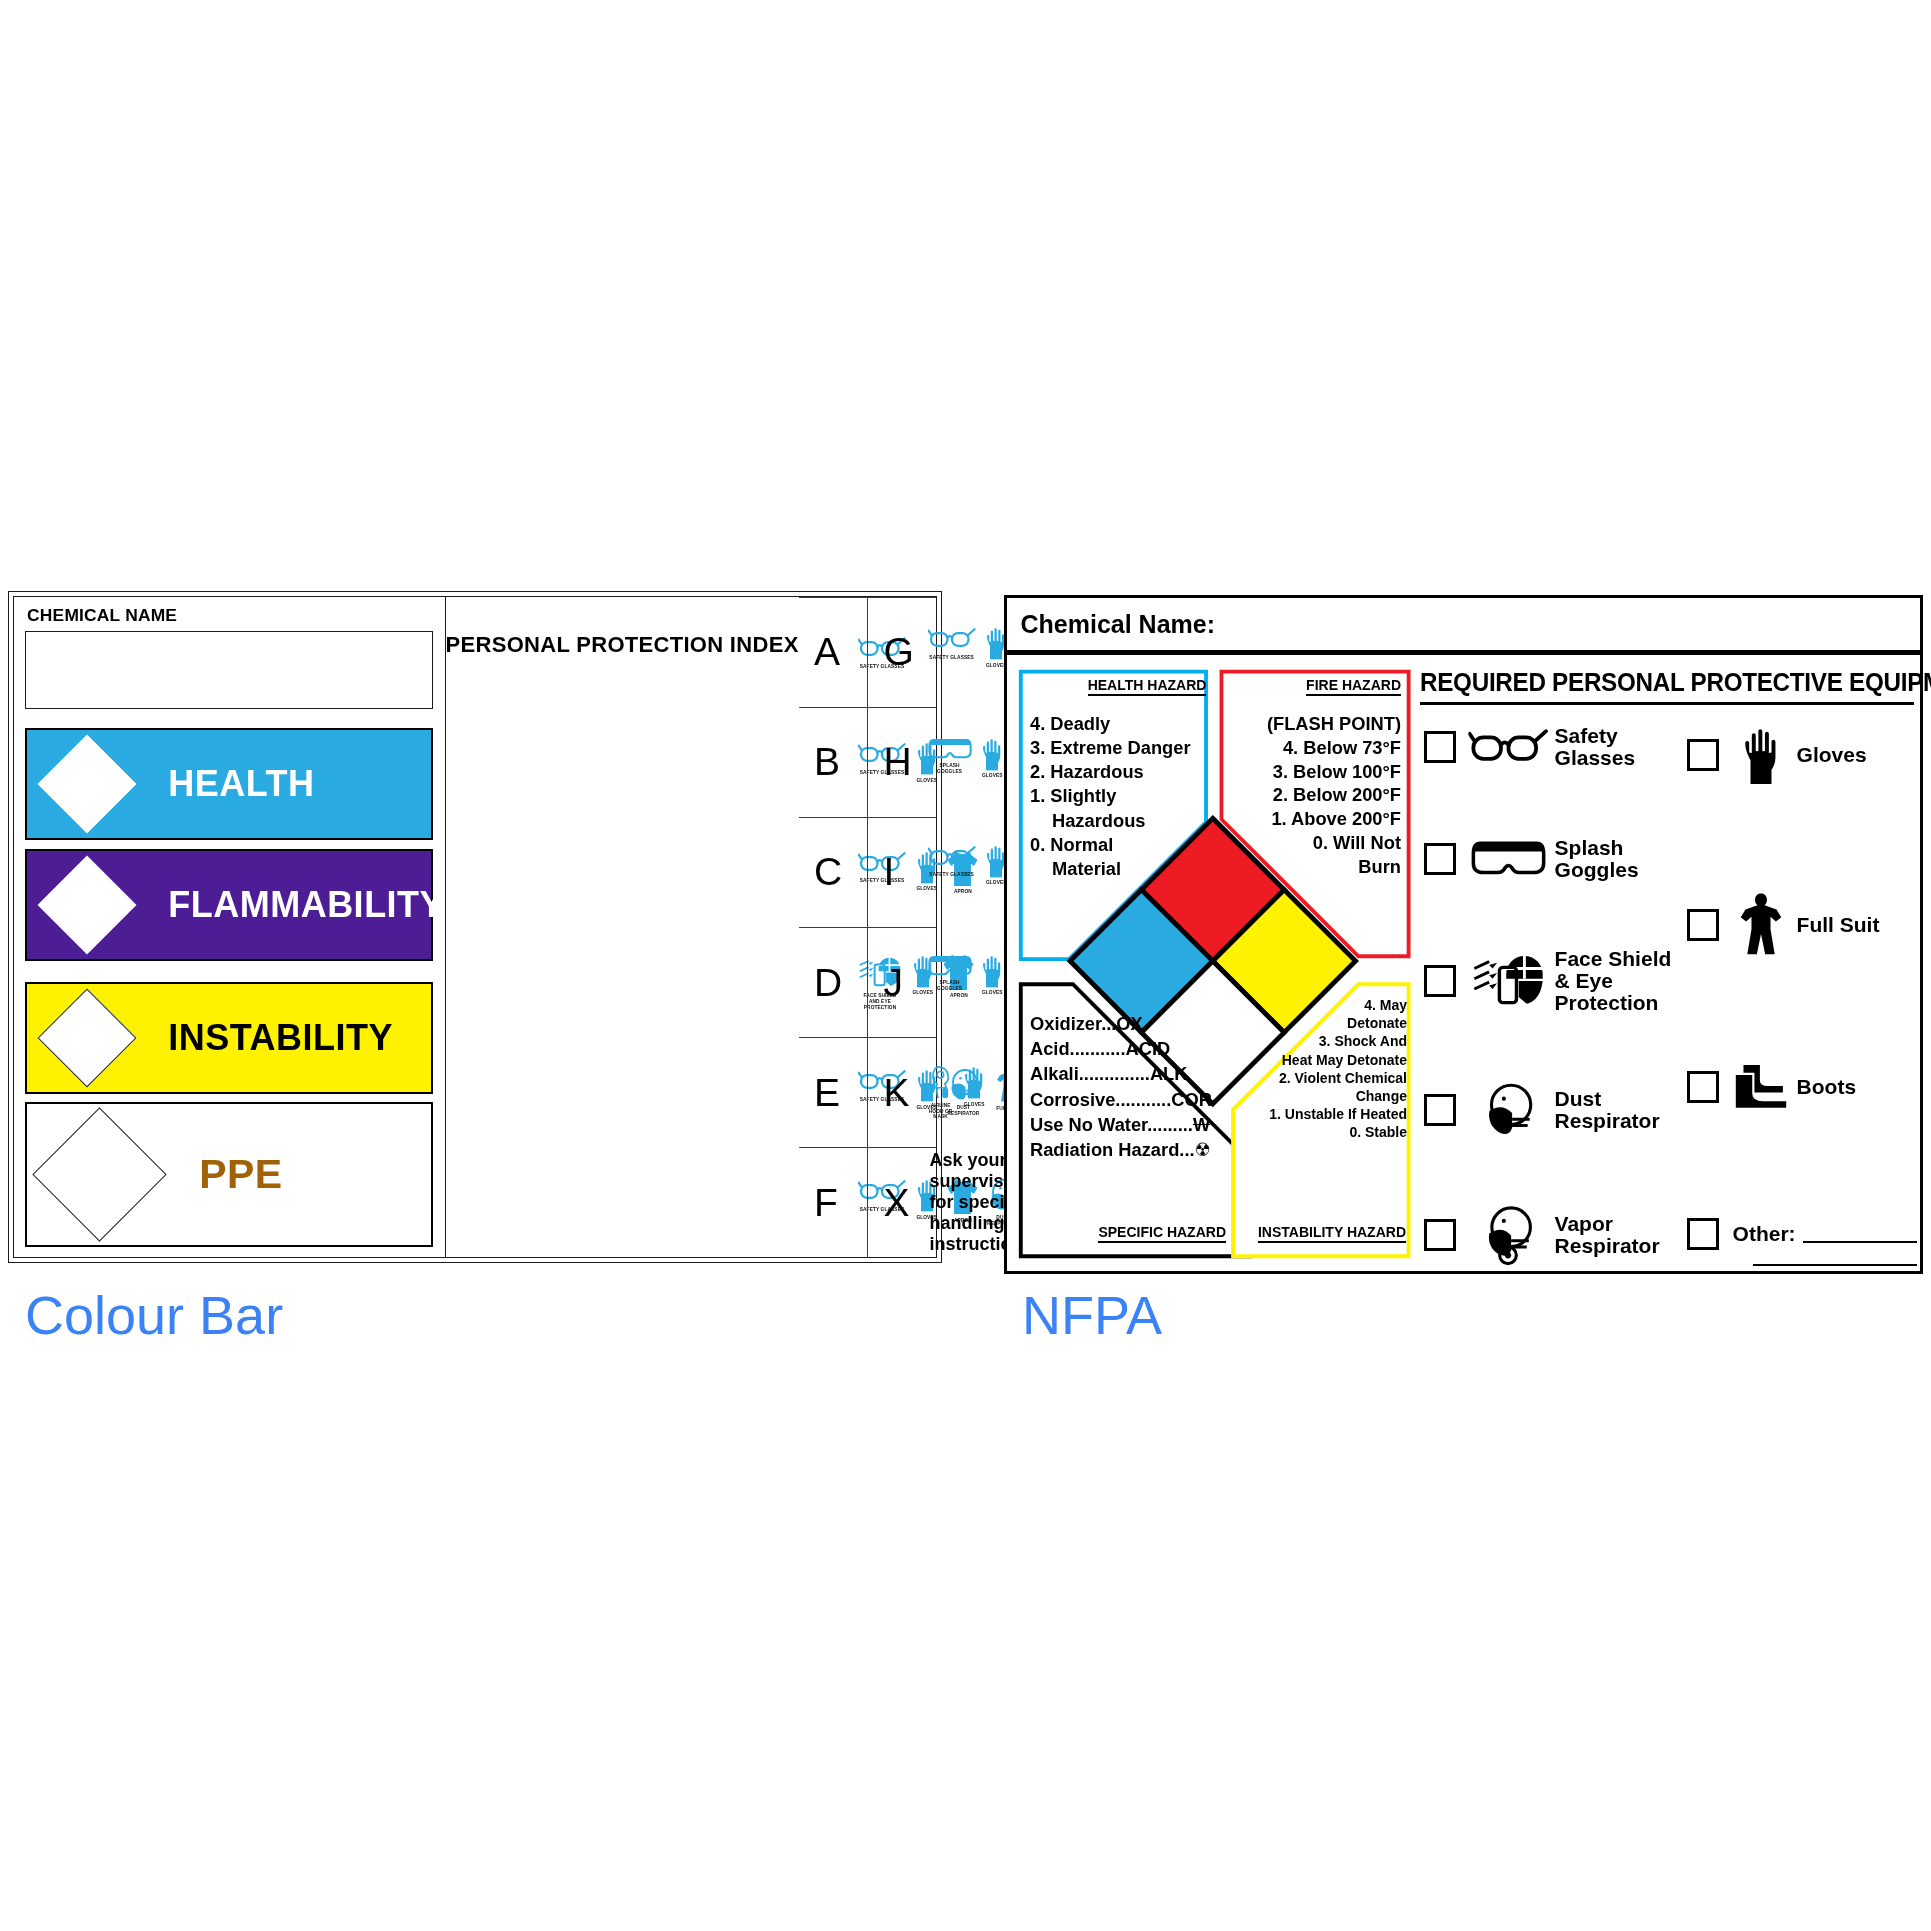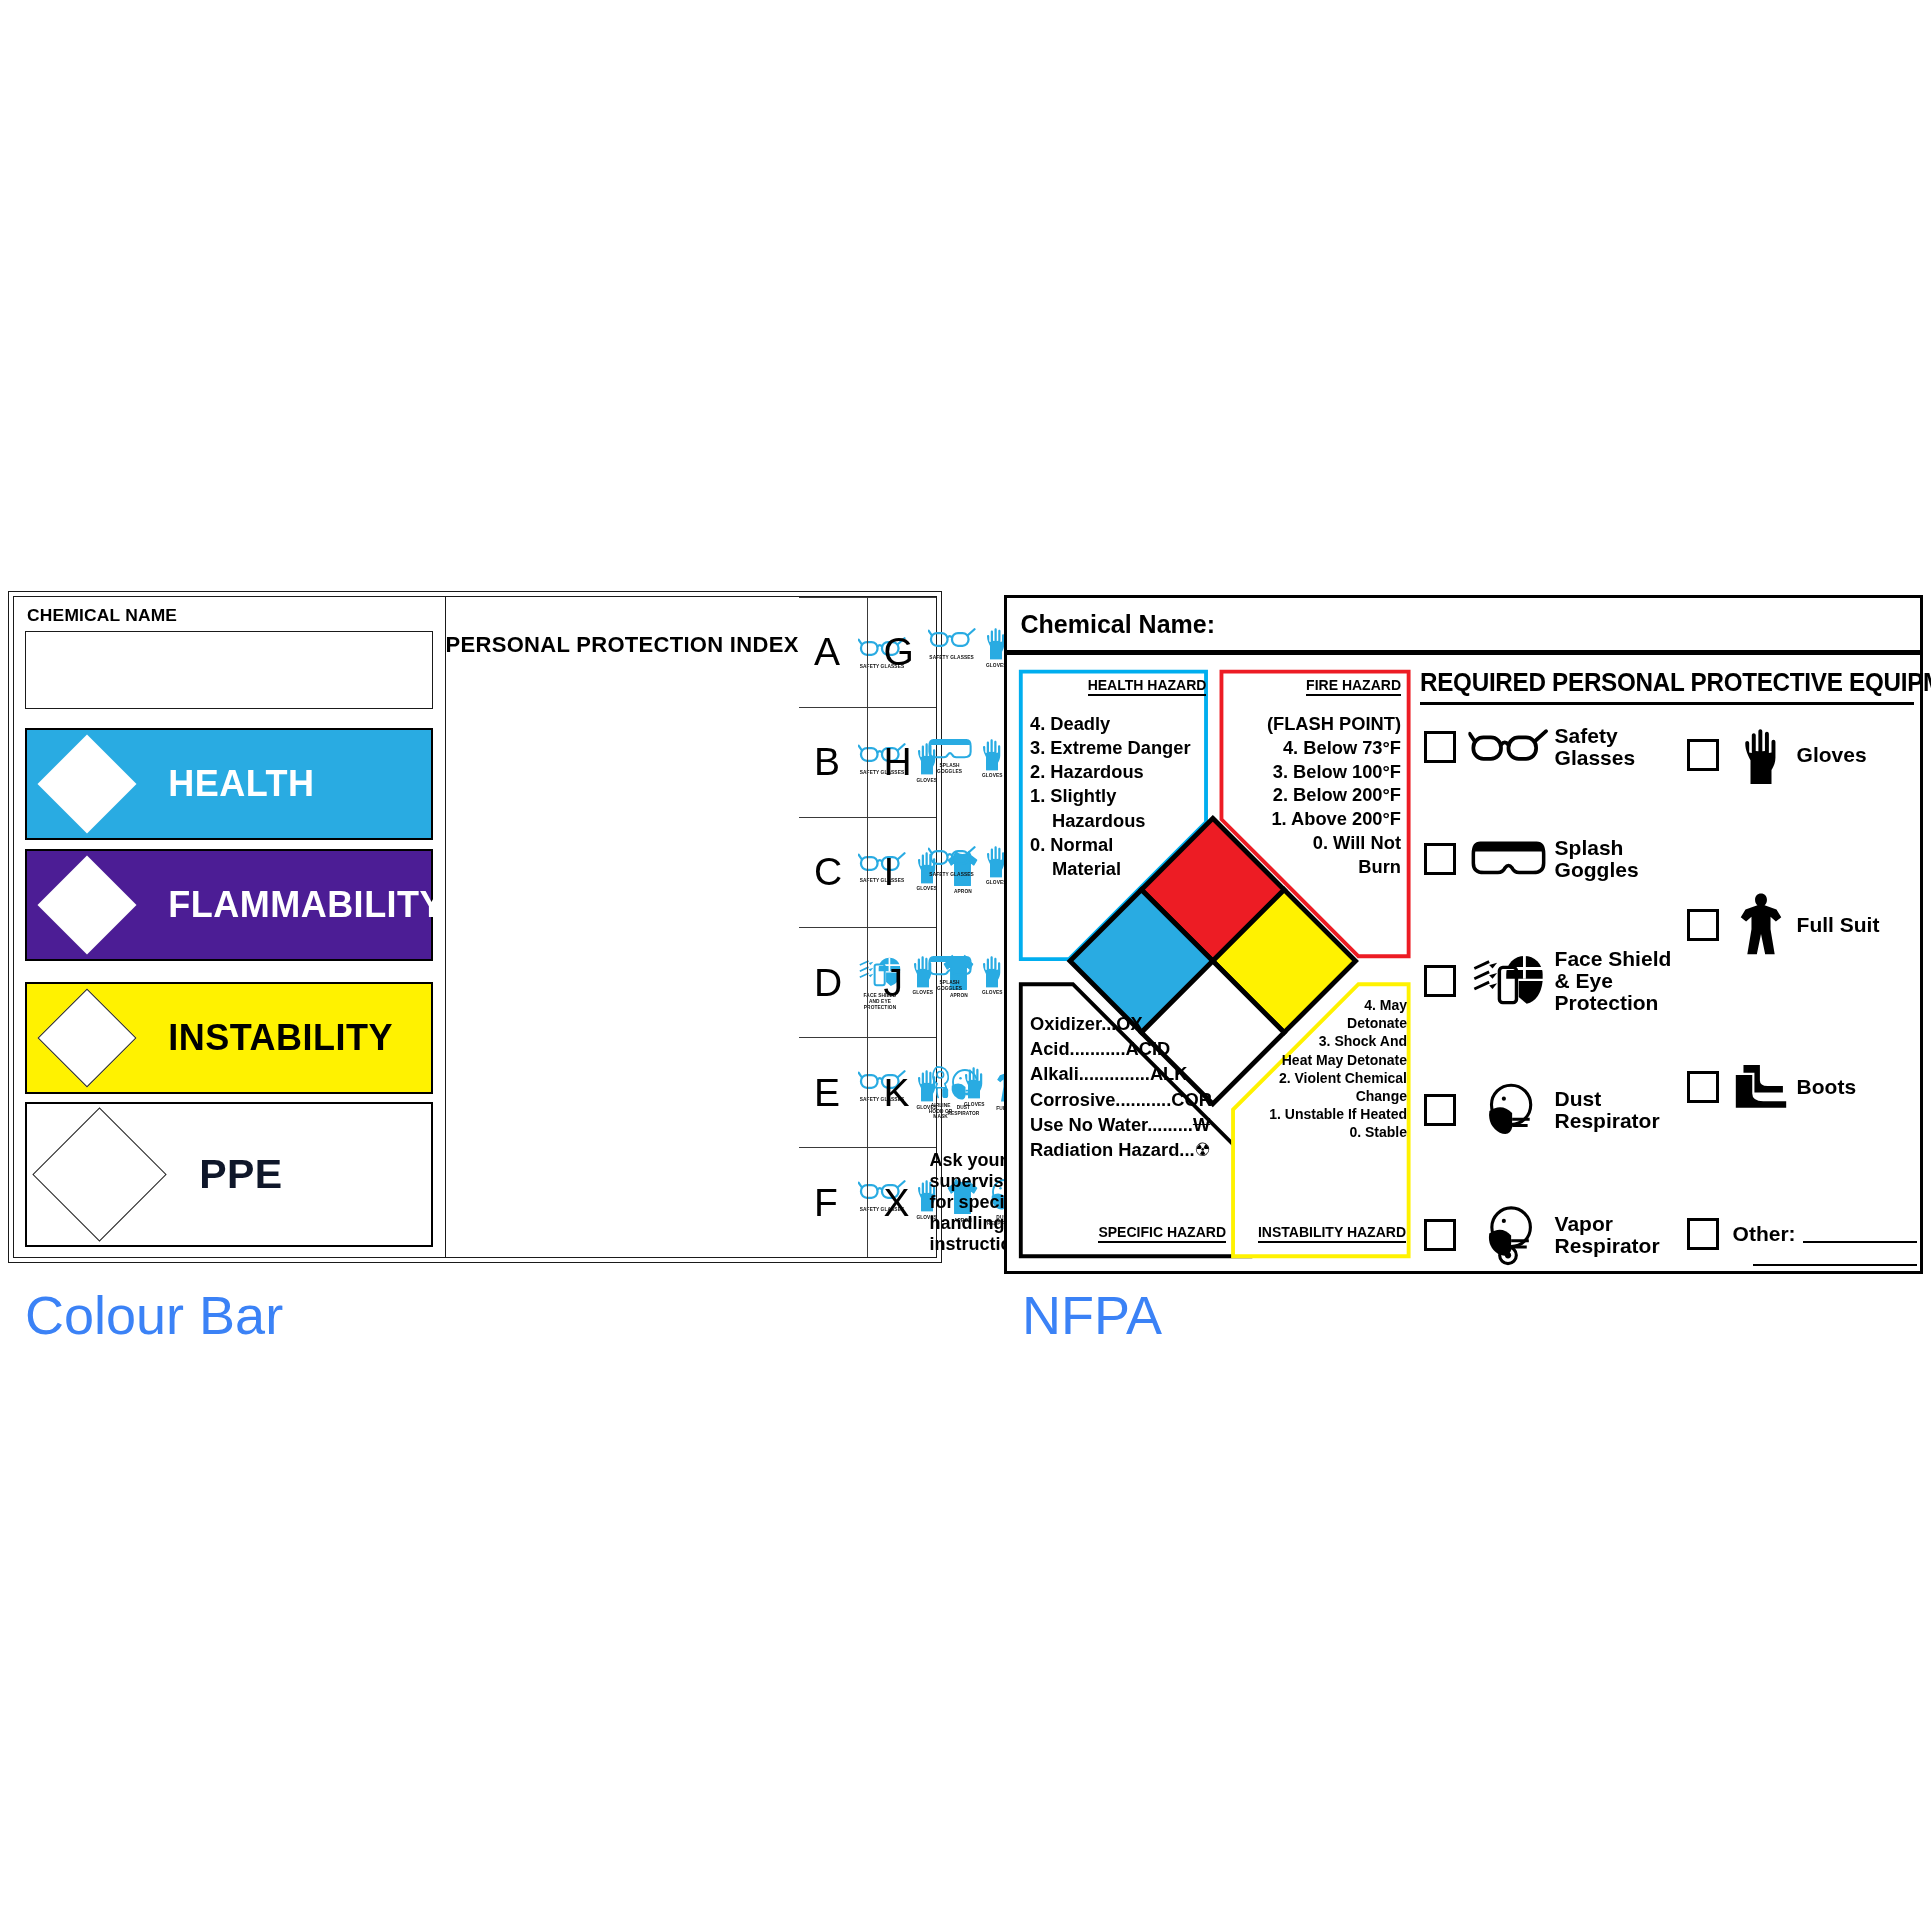--- a/index.html
+++ b/index.html
@@ -170,21 +170,21 @@
             <div class="bar" style="background: #4c1d95;">
               <div class="bar-diamond"></div>
               <div class="bar-label" style="color: rgb(255, 255, 255);">FLAMMABILITY</div>
             </div>
             <div class="bar" style="background: rgb(255, 242, 0); margin-top: 21px;">
               <div class="bar-diamond outline"></div>
               <div class="bar-label" style="color: rgb(0, 0, 0);">INSTABILITY</div>
             </div>
             <div class="bar bar-ppe" style="background: rgb(255, 255, 255);">
               <div class="bar-diamond outline"></div>
-              <div class="bar-label" style="color: #0f172a;">PPE</div>
+              <div class="bar-label" style="color: #a16207;">PPE</div>
             </div>
           </div>
       </div>
       <div class="cb-right">
         <div class="ppi-title">PERSONAL PROTECTION INDEX</div>
         <div class="ppi-grid" id="ppi-grid">
             <div class="ppi-cell">
               <span class="ppi-letter">A</span>
               <div class="ppi-icons">
                 <div class="ppi-ico">

